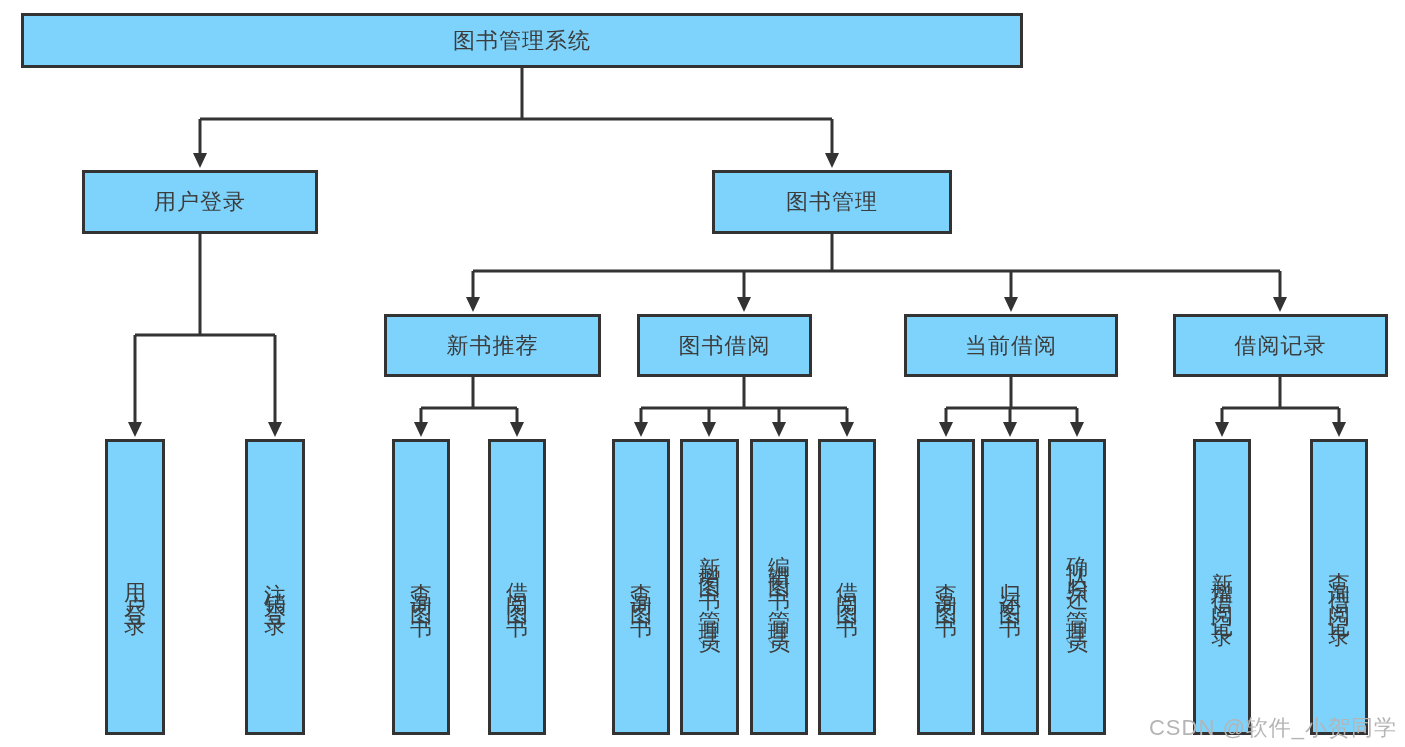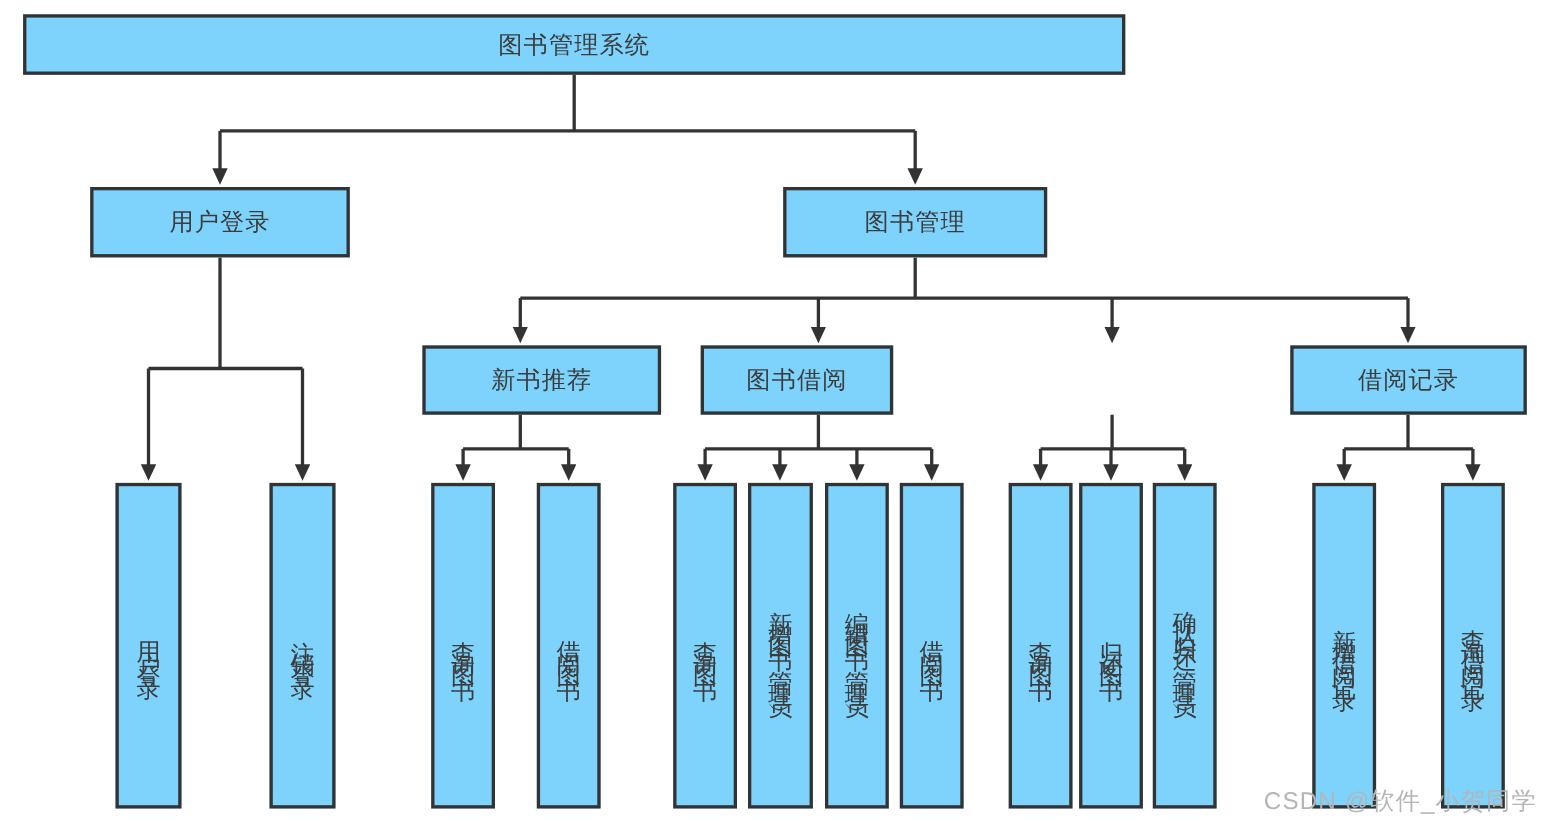--- a/index.html
+++ b/index.html
@@ -121,20 +121,23 @@
   <div class="node" style="left:712px;top:170px;width:240px;height:64px">
     <span class="lbl">图书管理</span>
   </div>
 
   <div class="node" style="left:384px;top:314px;width:217px;height:63px">
     <span class="lbl">新书推荐</span>
   </div>
   <div class="node" style="left:637px;top:314px;width:175px;height:63px">
     <span class="lbl">图书借阅</span>
   </div>
+  <div class="node" style="left:904px;top:314px;width:214px;height:63px">
+    <span class="lbl">当前借阅</span>
+  </div>
   <div class="node" style="left:1173px;top:314px;width:215px;height:63px">
     <span class="lbl">借阅记录</span>
   </div>
 
   <div class="node v" style="left:105px;top:439px;width:60px;height:296px">
     <span class="lbl">用户登录</span>
   </div>
   <div class="node v" style="left:245px;top:439px;width:60px;height:296px">
     <span class="lbl">注销登录</span>
   </div>

